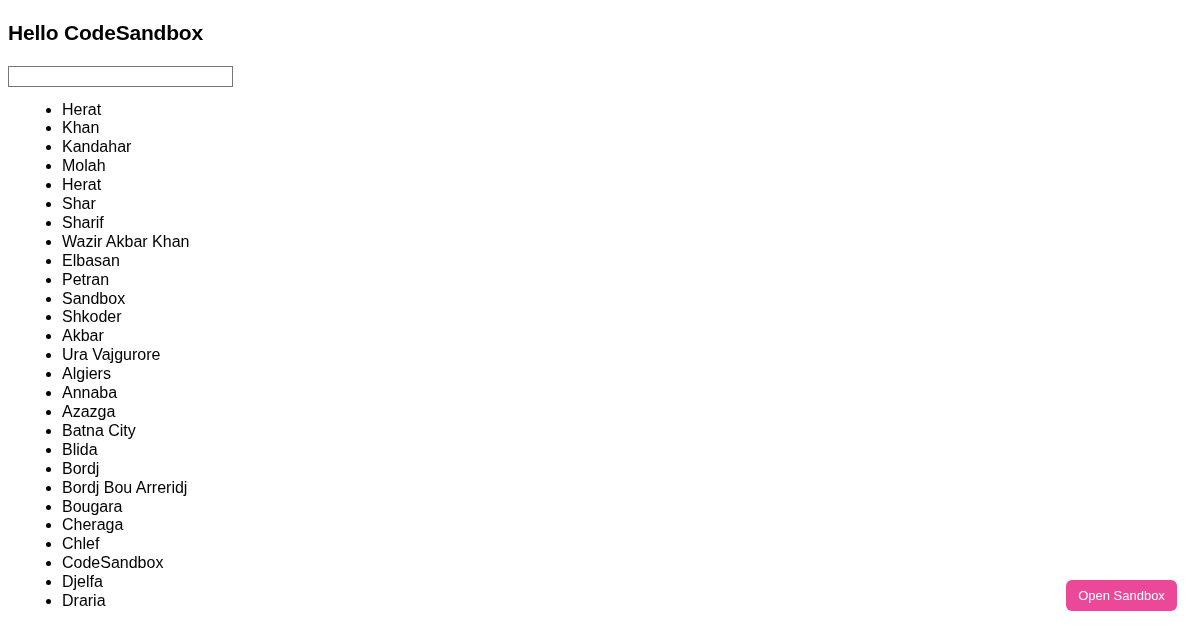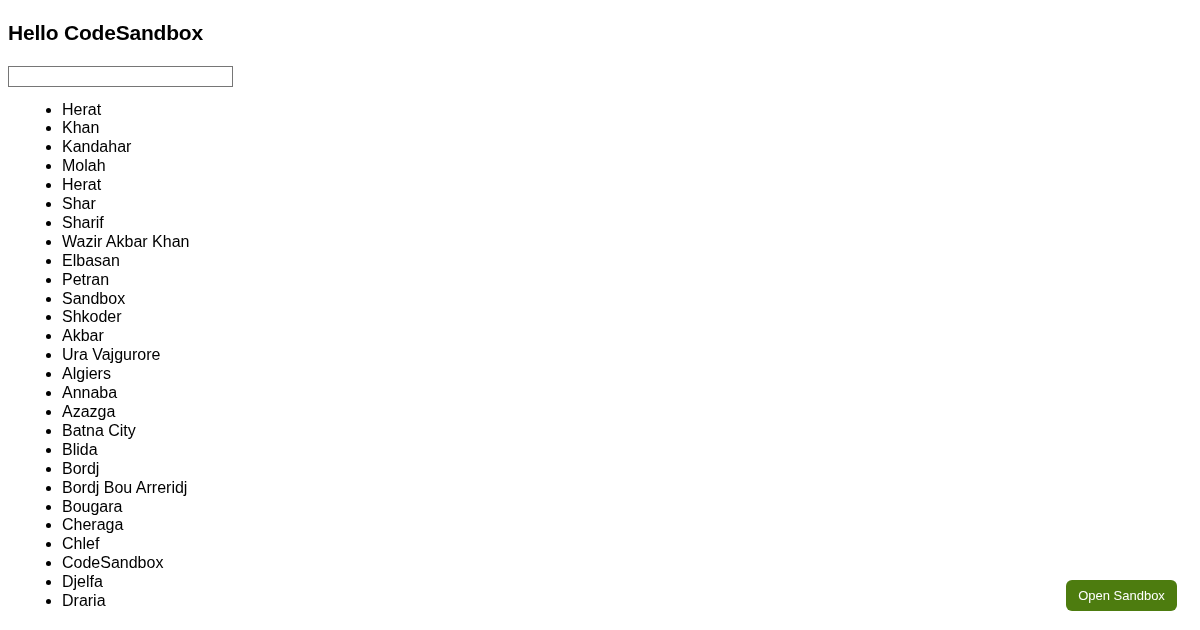--- a/index.html
+++ b/index.html
@@ -115,15 +115,15 @@
       <li>Bougara</li>
       <li>Cheraga</li>
       <li>Chlef</li>
       <li>CodeSandbox</li>
       <li>Djelfa</li>
       <li>Draria</li>
     </ul>
 
 </div>
 
-<a class="open-sandbox-button" style="background: #4d7c0f; color: rgb(255, 255, 255);">
+<a class="open-sandbox-button" style="background: #ec4899; color: rgb(255, 255, 255);">
   <span>Open Sandbox</span>
 </a>
 
 </body></html>

